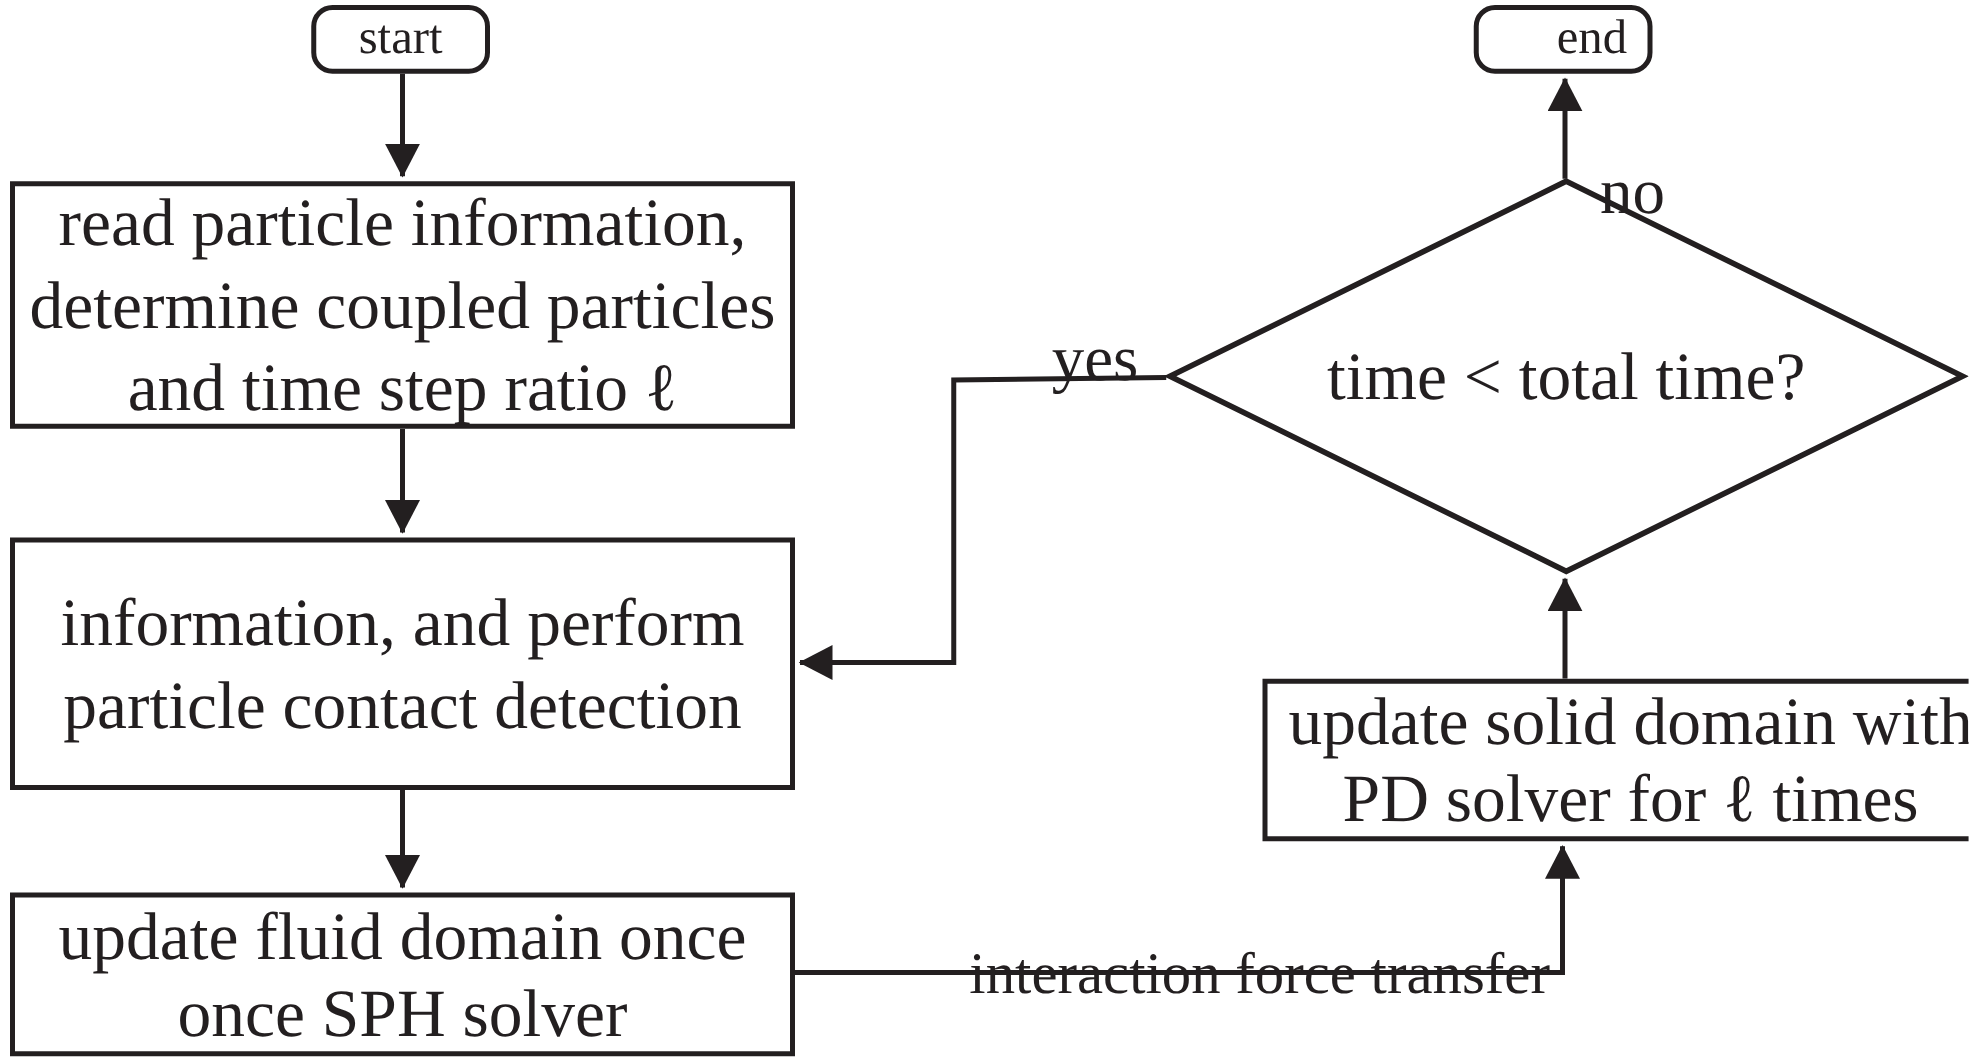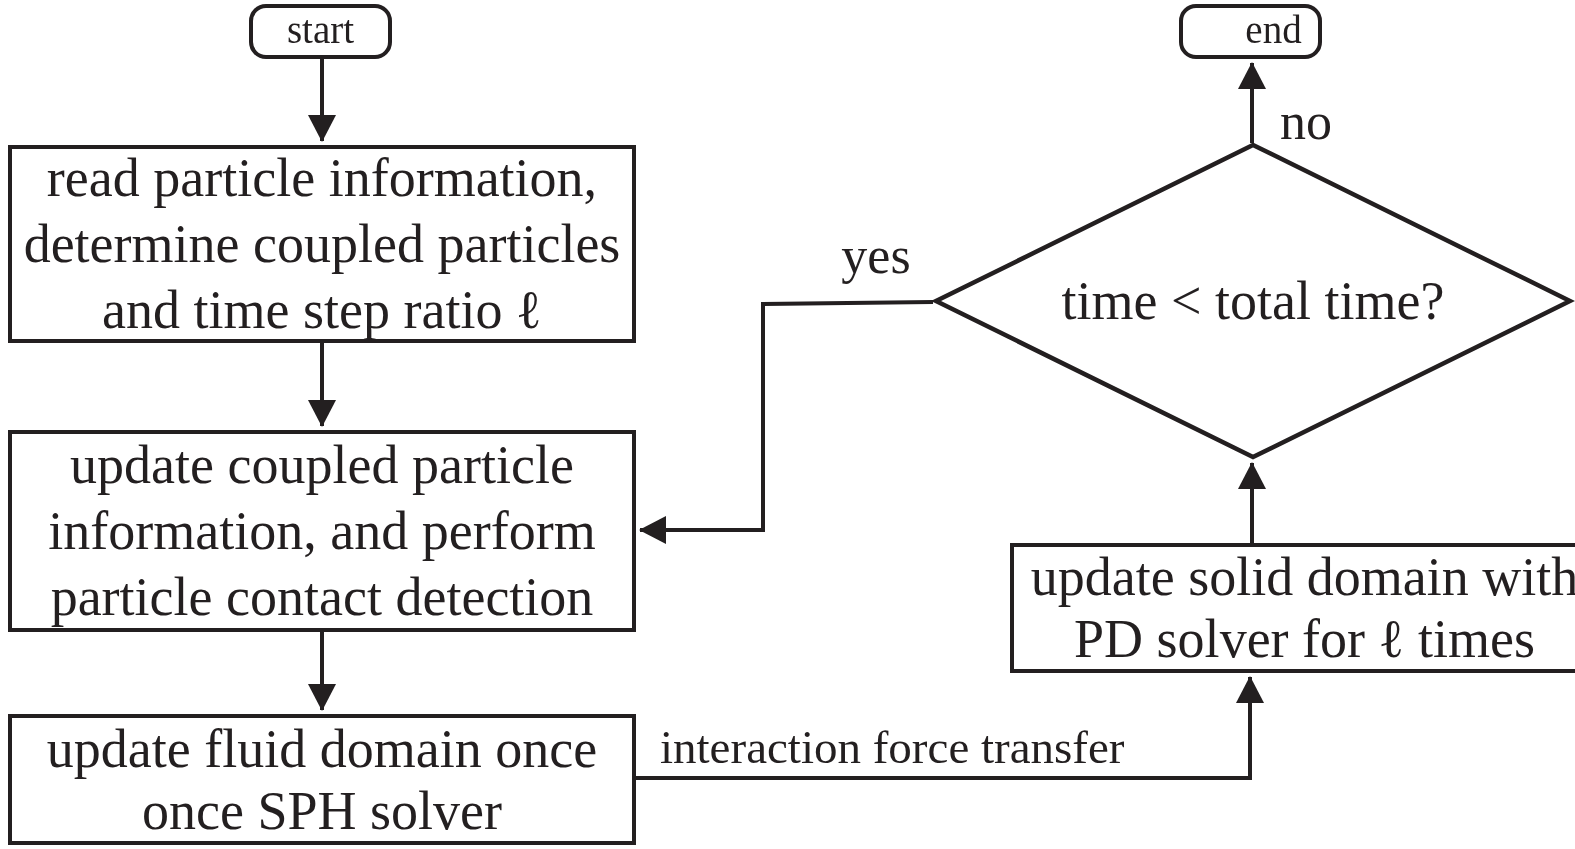--- a/index.html
+++ b/index.html
@@ -76,26 +76,27 @@
     line-height: 58px;
     white-space: nowrap;
     background: transparent;
   }
   .edge-label {
     position: absolute;
     font-size: 52px;
     line-height: 52px;
     white-space: nowrap;
     background: transparent;
+    margin-top: 32px;
   }
   .label-yes { left: 820px;  top: 230px; width: 112px; text-align: center; }
   .label-no  { left: 1250px; top: 96px;  width: 112px; text-align: center; }
   .label-interaction {
     left: 660px; top: 722px; width: 580px;
-    text-align: left; font-size: 47px; line-height: 50px;
+    text-align: right; font-size: 47px; line-height: 50px;
   }
 </style>
 </head>
 <body>
 
 <div id="canvas">
 
   <svg id="wires" viewBox="0 0 1575 849" xmlns="http://www.w3.org/2000/svg">
     <defs>
       <marker id="arrowhead" markerWidth="30" markerHeight="30" refX="26" refY="14" orient="auto" markerUnits="userSpaceOnUse">
@@ -122,21 +123,20 @@
     <span>end</span>
   </div>
 
   <div class="node process node-box1">
     <div>read particle information,</div>
     <div>determine coupled particles</div>
     <div>and time step ratio ℓ</div>
   </div>
 
   <div class="node process node-box2">
-    <div>update coupled particle</div>
     <div>information, and perform</div>
     <div>particle contact detection</div>
   </div>
 
   <div class="node process node-box3">
     <div>update fluid domain once</div>
     <div>once SPH solver</div>
   </div>
 
   <div class="node process node-box4">

